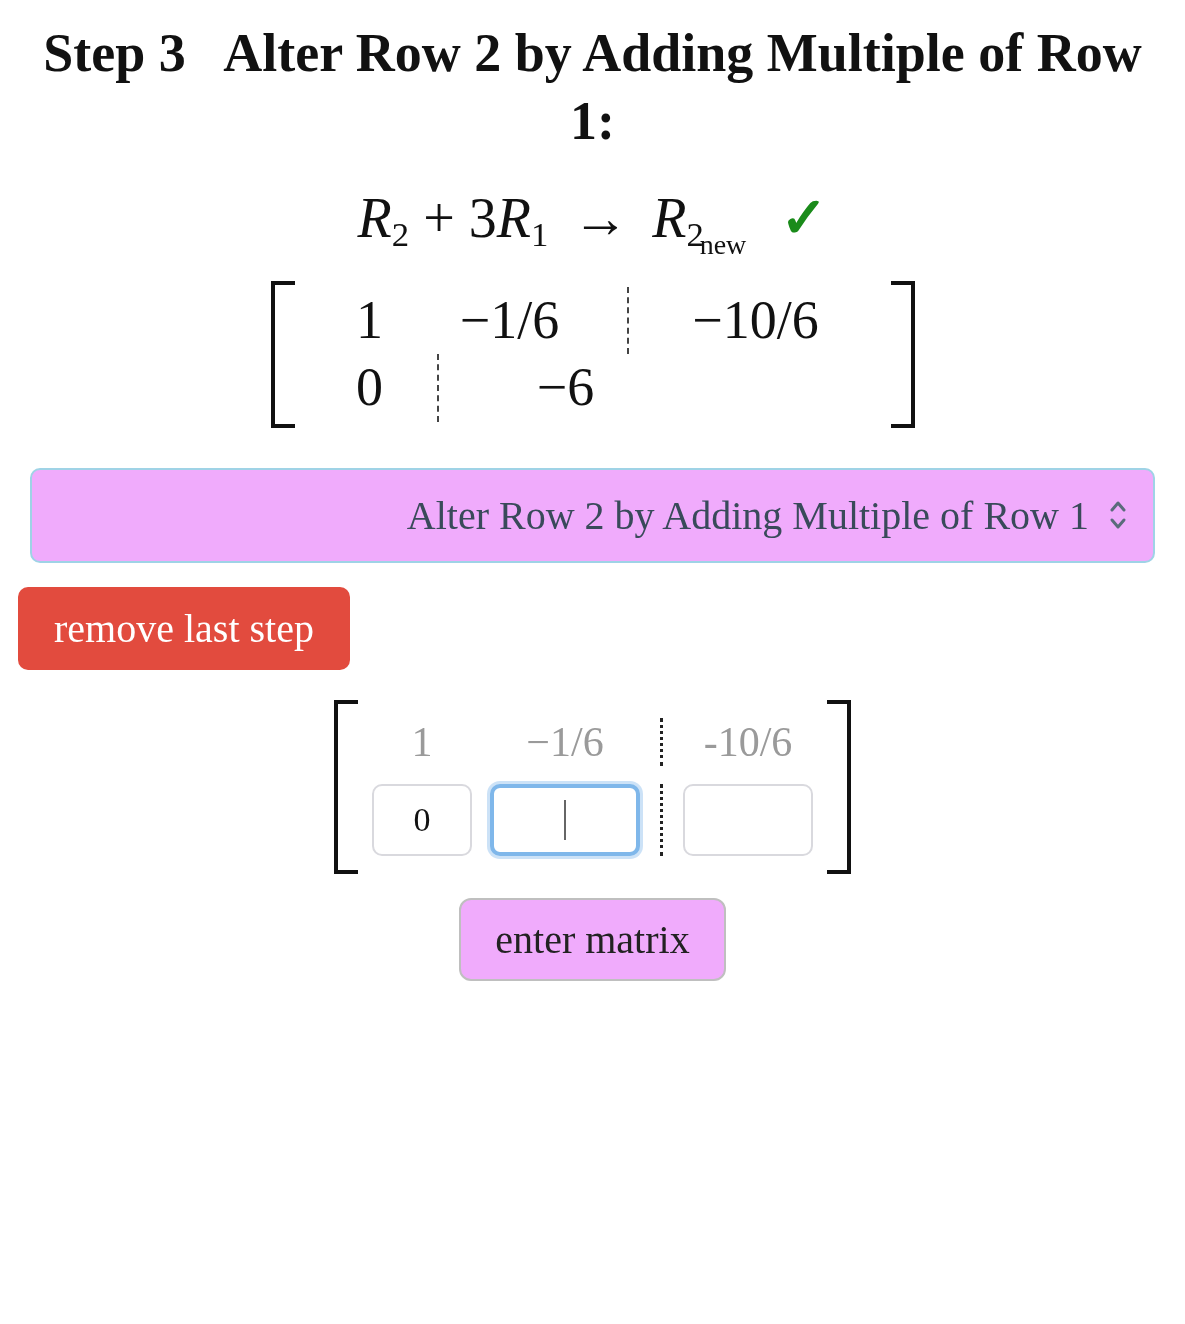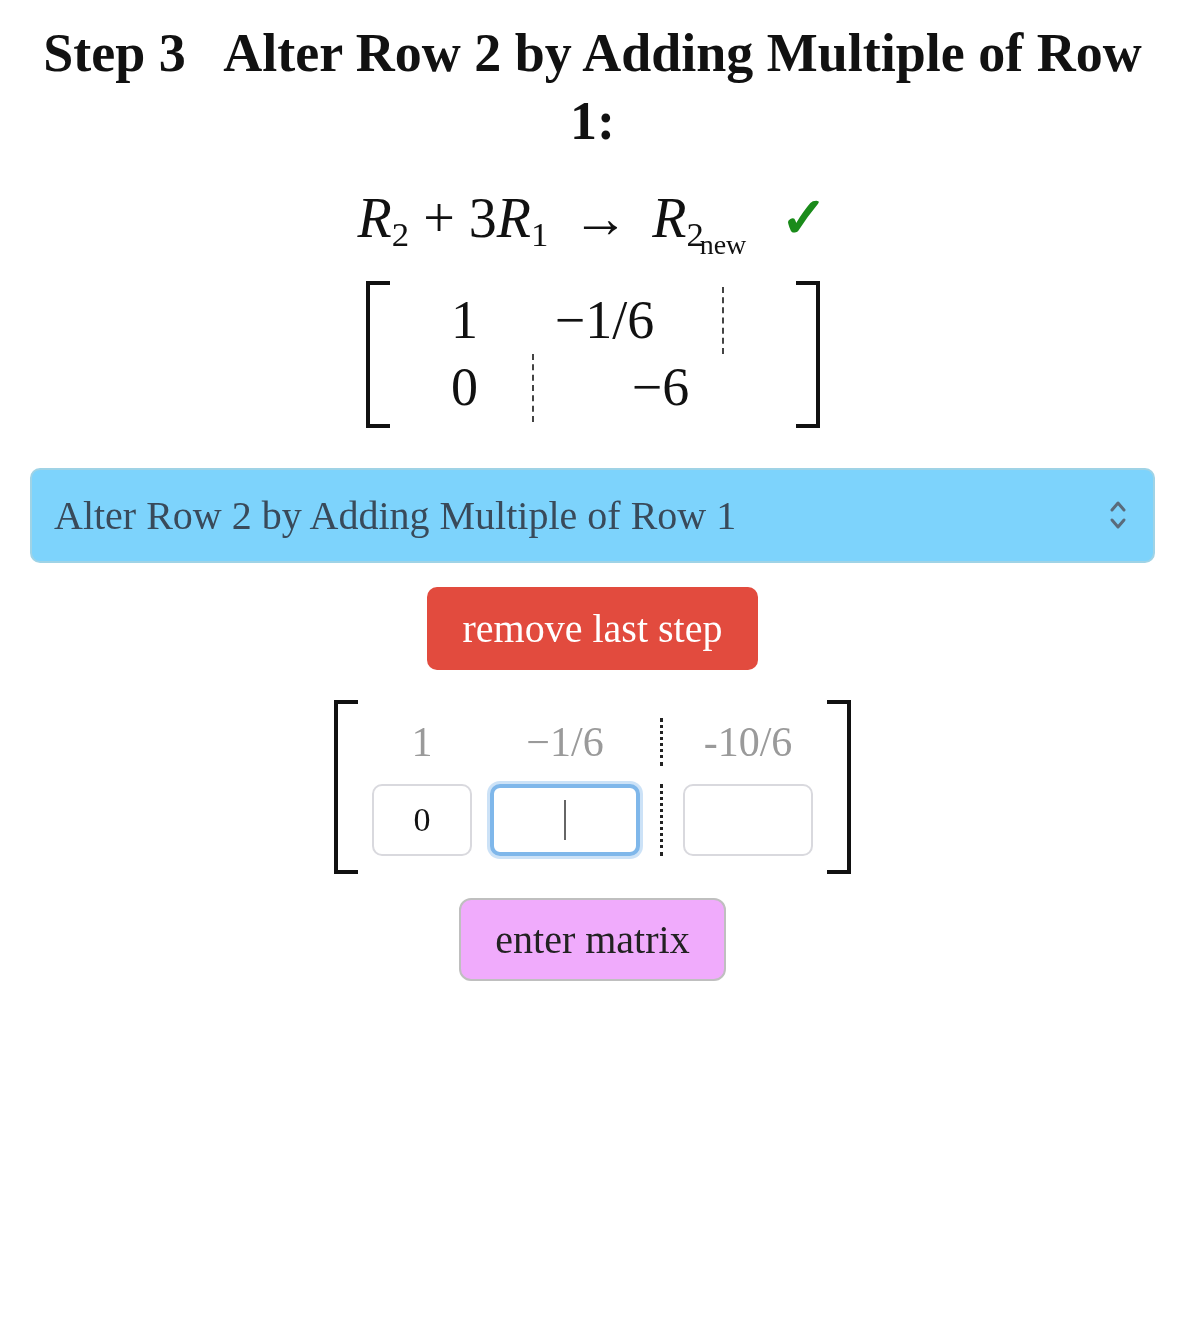--- a/index.html
+++ b/index.html
@@ -121,42 +121,42 @@
     align-self: stretch;
     border-left: 2px dashed #444;
     margin: 0 22px;
   }
 
   
   .dropdown {
     margin: 12px 12px 0 12px;
     border: 2px solid #9fd3e6;
     border-radius: 10px;
-    background: #7dd3fc;
+    background: #f0abfc;
     padding: 22px 64px 22px 22px;
     font-size: 40px;
     color: #394a5a;
     position: relative;
     font-family: Georgia, serif;
     cursor: pointer;
+    text-align: right;
   }
   .dropdown .chev {
     position: absolute;
     right: 22px;
     top: 50%;
     transform: translateY(-50%);
     width: 26px;
     height: 36px;
   }
   .dropdown .chev svg { display:block; }
 
   
   .btn-row {
     display: flex;
-    justify-content: center;
     margin-top: 24px;
   }
   .remove-btn {
     background: #e24b3e;
     color: #fff;
     font-size: 40px;
     font-family: Georgia, serif;
     border: none;
     border-radius: 10px;
     padding: 18px 36px;
@@ -265,20 +265,21 @@
   </div>
 
   <div class="matrix-display">
     <div class="mat">
       <div class="bracket left"></div>
       <div class="mat-body">
         <div class="mat-row">
           <span class="cell c1">1</span>
           <span class="cell c2">−1/6</span>
           <span class="col-sep"></span>
+          <span class="cell c3">−10/6</span>
         </div>
         <div class="mat-row">
           <span class="cell c1">0</span>
           <span class="col-sep"></span>
           <span class="cell c3">−6</span>
         </div>
       </div>
       <div class="bracket right"></div>
     </div>
   </div>

